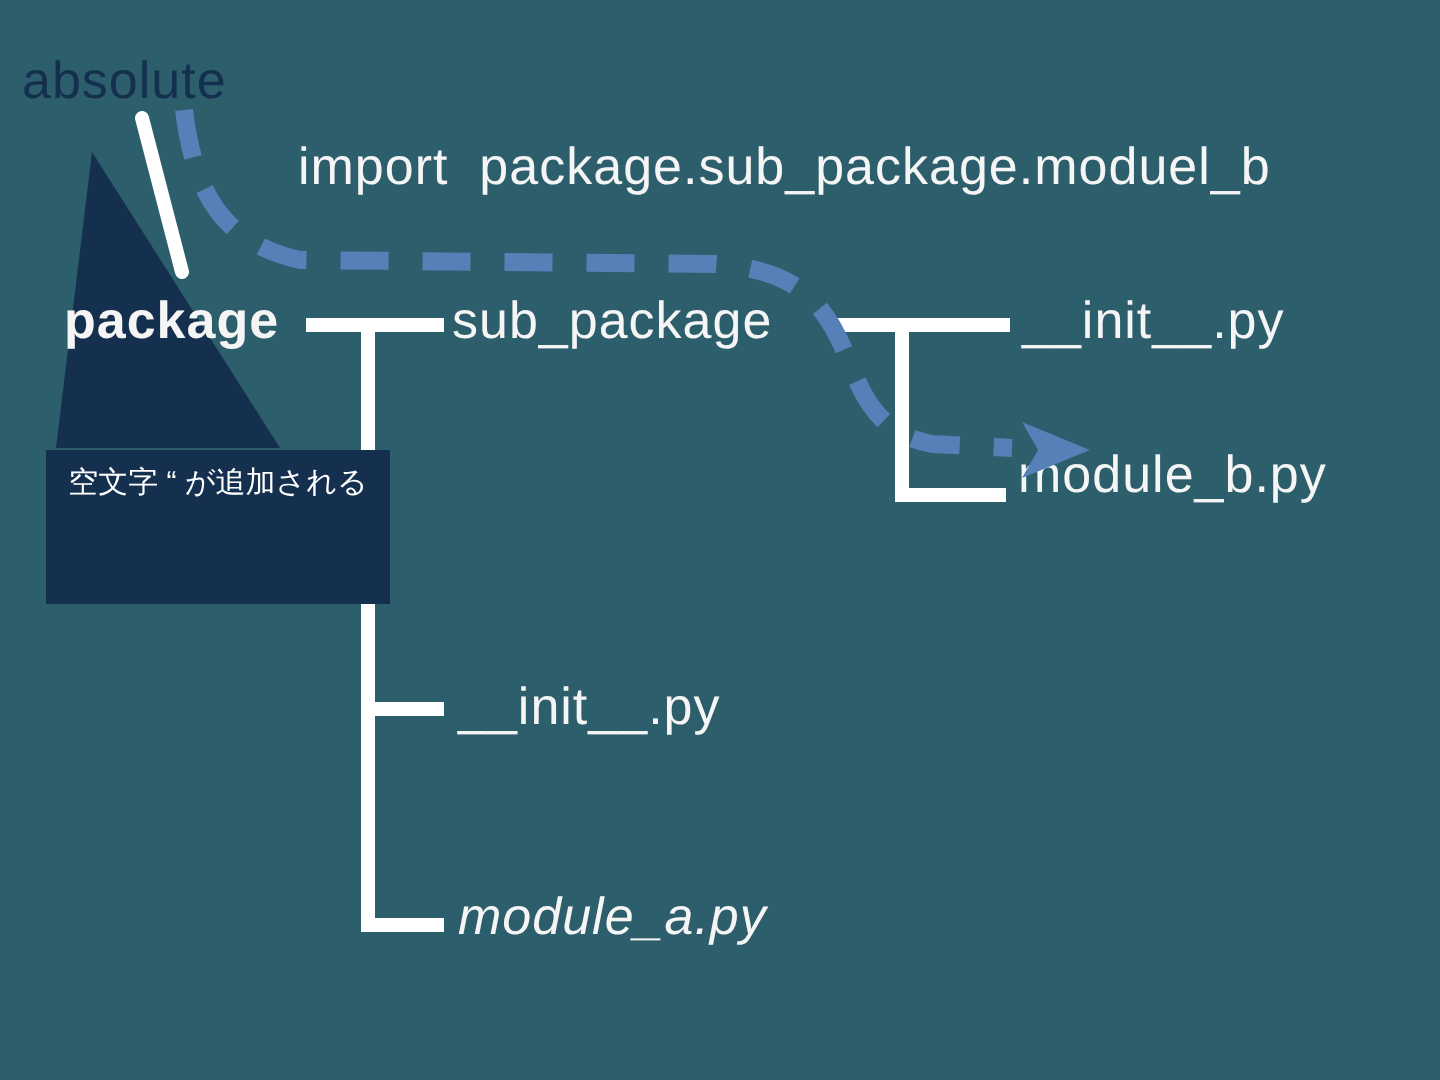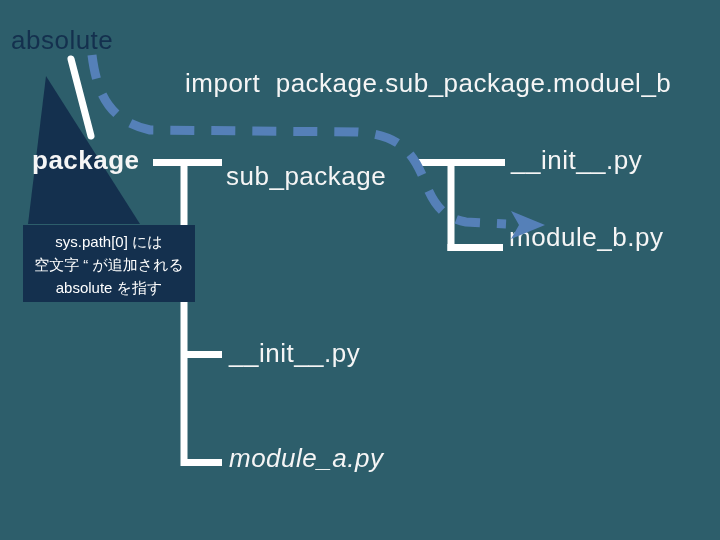--- a/index.html
+++ b/index.html
@@ -48,38 +48,36 @@
     <line x1="415" y1="162.5" x2="505" y2="162.5"></line>
     <line x1="451" y1="159" x2="451" y2="251"></line>
     <line x1="447.5" y1="247.5" x2="503" y2="247.5"></line>
     <line x1="184" y1="354.5" x2="222" y2="354.5"></line>
     <line x1="184" y1="462.5" x2="222" y2="462.5"></line>
   </g>
 </svg>
 
 <div class="txt txt-dark" style="left:11px; top:26px;">absolute</div>
 
-<div class="txt z2" style="left:149px; top:69px;margin-left:36px;">import  package.sub_package.moduel_b</div>
+<div class="txt z2" style="left:149px; top:69px;">import  package.sub_package.moduel_b</div>
 
 <div class="txt z2" style="left:32px; top:146px;font-weight:bold;">package</div>
 
-<div class="txt z2" style="left:226px; top:162px;">sub_package</div>
+<div class="txt z2" style="left:226px; top:146px;">sub_package</div>
 
 <div class="txt z2" style="left:511px; top:146px;">__init__.py</div>
 
 <div class="txt z2" style="left:509px; top:223px;text-align:right;">module_b.py</div>
 
 <div class="txt z2" style="left:229px; top:339px;">__init__.py</div>
 
 <div class="txt z2" style="left:229px; top:444px;font-style:italic;">module_a.py</div>
 
 <div class="callout">
-  <div>sys.path[0] には</div>
   <div>空文字 “ が追加される</div>
-  <div>absolute を指す</div>
 </div>
 
 <svg class="layer z4" width="720" height="540" viewBox="0 0 720 540">
 
   <line x1="71" y1="59" x2="91" y2="136" stroke="#ffffff" stroke-width="7" stroke-linecap="round"></line>
 
   <path d="M 92,55 C 97,95 110,121 150,130 L 358,132 C 400,135 413,152 425,182 C 433,203 443,218 466,222 L 506,224" fill="none" stroke-width="9" stroke-dasharray="24 17" stroke-linecap="butt" stroke="#5580b8"></path>
 
   <polygon points="511,211 545,225 511,239 519,225" fill="#5580b8"></polygon>
 </svg>

